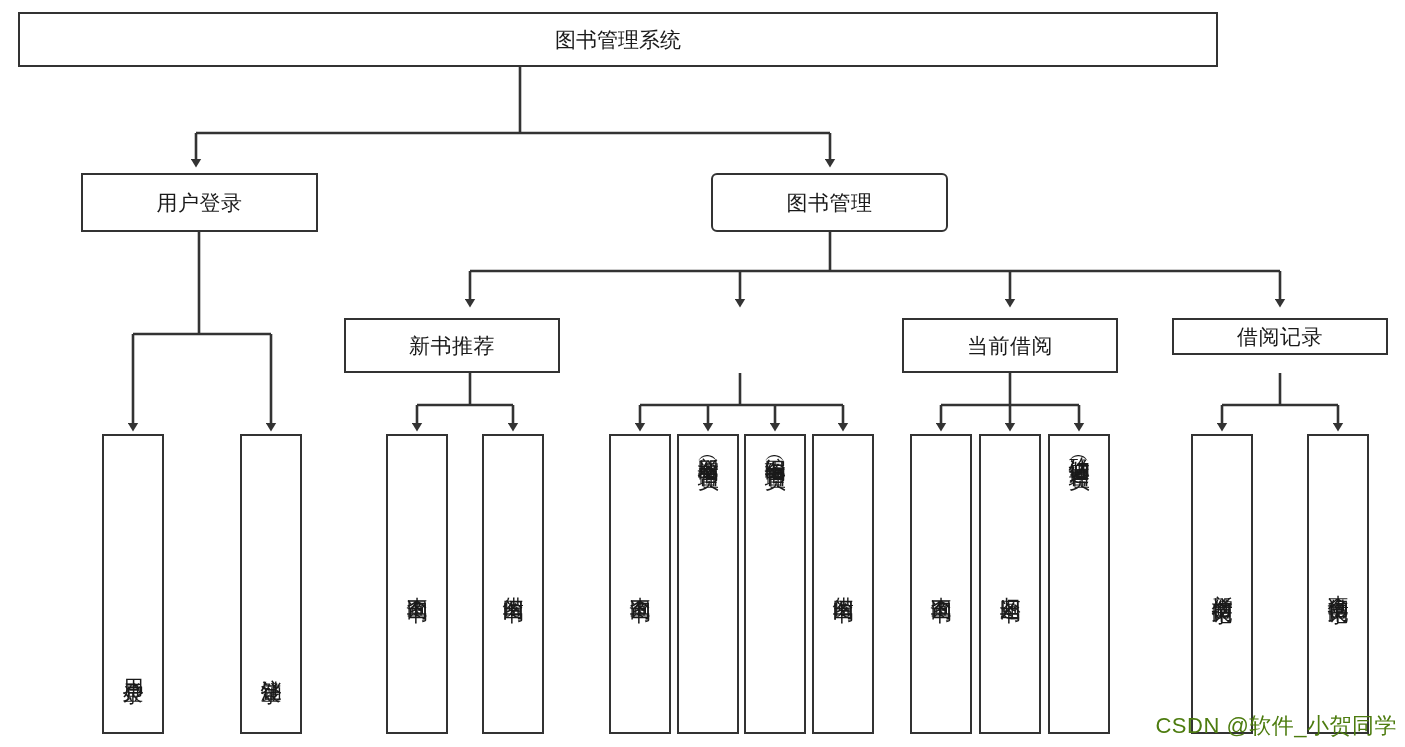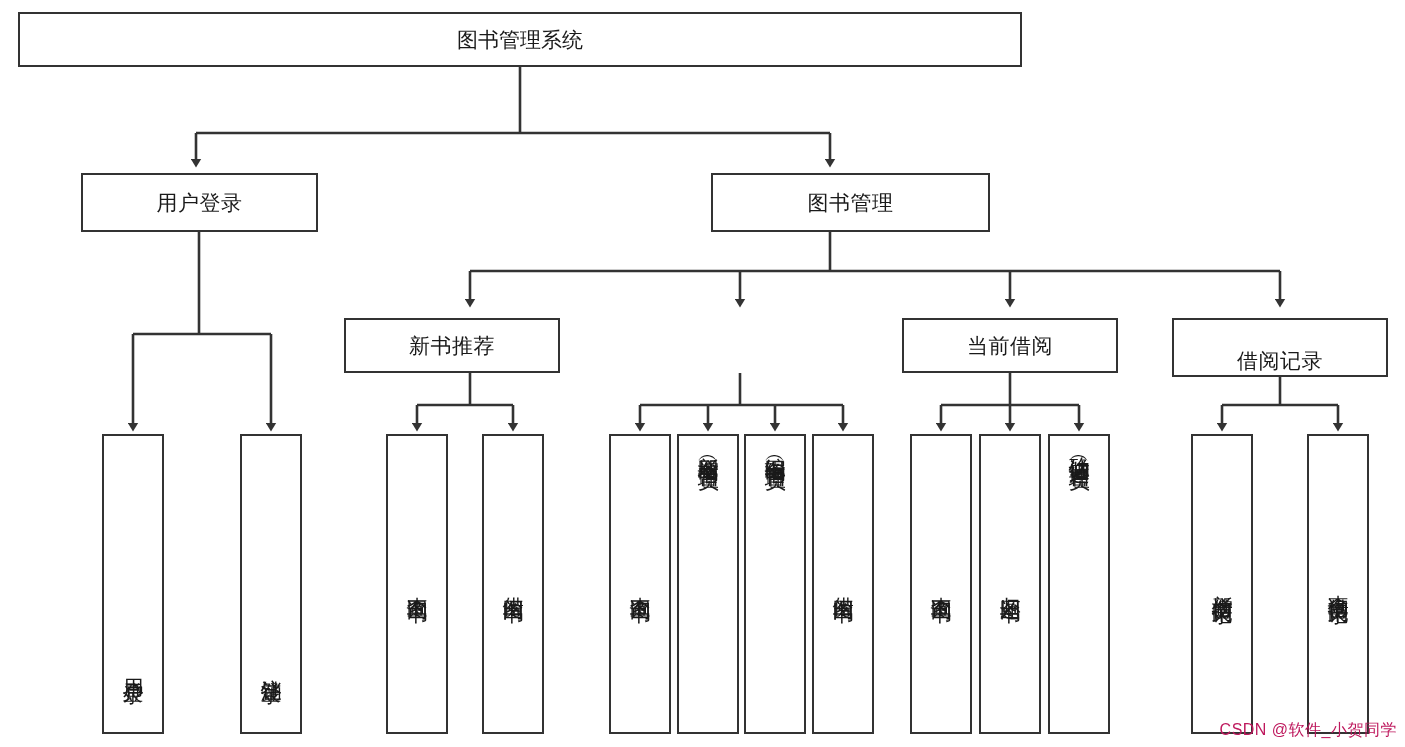--- a/index.html
+++ b/index.html
@@ -64,22 +64,22 @@
   }
   .vlabel {
     writing-mode: vertical-rl;
     text-orientation: upright;
     white-space: nowrap;
   }
   #watermark {
     position: absolute;
     right: 8px;
     bottom: 6px;
-    font-size: 16px;
-    color: #be185d;
+    font-size: 22px;
+    color: #4d7c0f;
     white-space: nowrap;
     letter-spacing: 0.5px;
   }
 </style>
 </head>
 <body>
 
 <div id="canvas">
 
   <svg id="edges" viewBox="0 0 1405 747" width="1405" height="747">
@@ -125,38 +125,38 @@
       <path d="M1010,405 L1010,424" marker-end="url(#arrow)"></path>
       <path d="M1079,405 L1079,424" marker-end="url(#arrow)"></path>
 
       <path d="M1280,373 L1280,405"></path>
       <path d="M1222,405 L1338,405"></path>
       <path d="M1222,405 L1222,424" marker-end="url(#arrow)"></path>
       <path d="M1338,405 L1338,424" marker-end="url(#arrow)"></path>
     </g>
   </svg>
 
-  <div class="node node-root" style="left:18px; top:12px; width:1004px; height:55px;">
+  <div class="node node-root" style="left:18px; top:12px; width:1200px; height:55px;">
     <span>图书管理系统</span>
   </div>
 
   <div class="node node-h" style="left:81px; top:173px; width:237px; height:59px;">
     <span>用户登录</span>
   </div>
-  <div class="node node-h" style="left:711px; top:173px; width:279px; height:59px;">
+  <div class="node node-h" style="left:711px; top:173px; width:237px; height:59px;border-radius:6px;">
     <span>图书管理</span>
   </div>
 
   <div class="node node-h" style="left:344px; top:318px; width:216px; height:55px;">
     <span>新书推荐</span>
   </div>
   <div class="node node-h" style="left:902px; top:318px; width:216px; height:55px;">
     <span>当前借阅</span>
   </div>
-  <div class="node node-h" style="left:1172px; top:318px; width:216px; height:59px;align-items:flex-end;">
+  <div class="node node-h" style="left:1172px; top:318px; width:216px; height:37px;">
     <span>借阅记录</span>
   </div>
 
   <div class="node node-v align-bottom" style="left:102px; top:434px; width:62px; height:300px;">
     <span class="vlabel">用户登录</span>
   </div>
   <div class="node node-v align-bottom" style="left:240px; top:434px; width:62px; height:300px;">
     <span class="vlabel">注销登录</span>
   </div>
 

